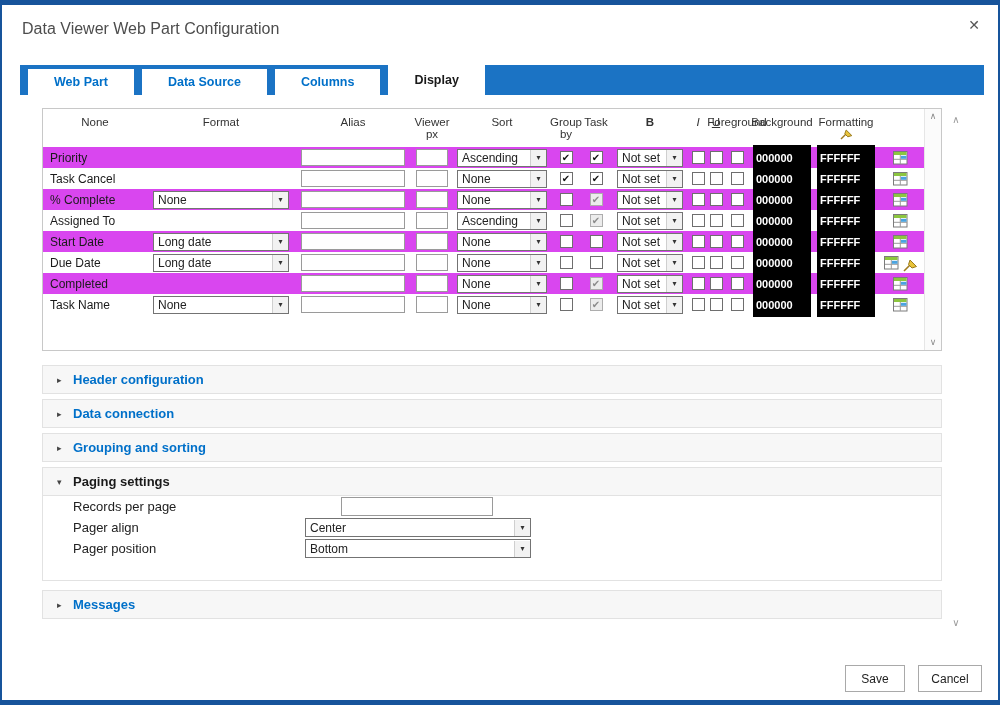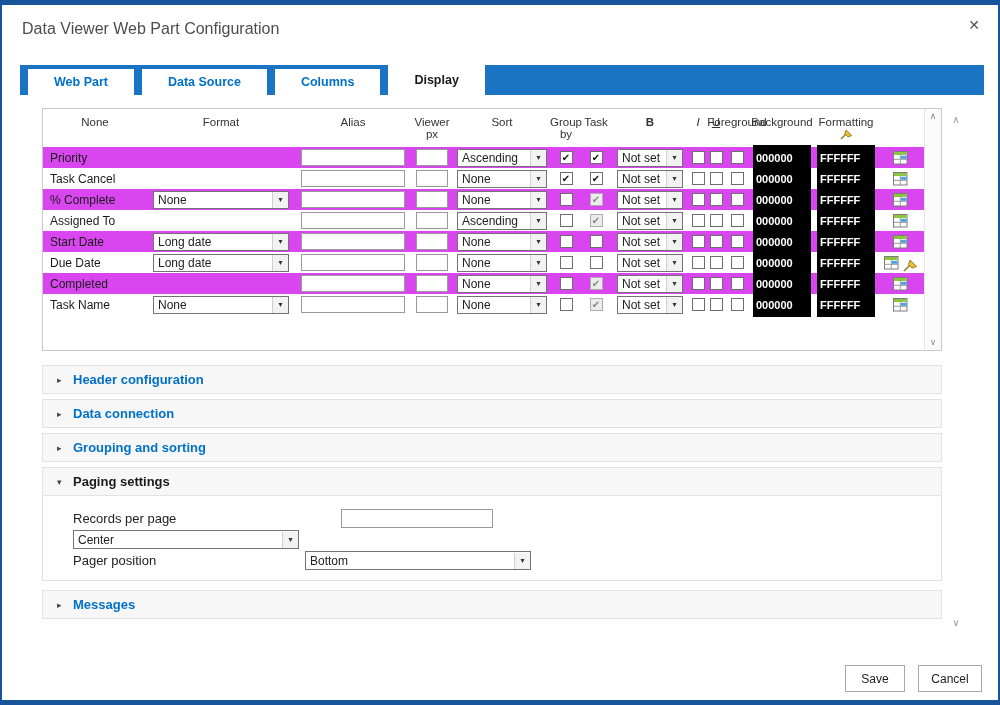--- a/index.html
+++ b/index.html
@@ -69,21 +69,21 @@
 
   .section { position:absolute; left:40px; width:900px; height:29px; background:#f7f7f7;
              border:1px solid #e2e2e2; box-sizing:border-box; display:flex; align-items:center; cursor:pointer; }
   .section .s-arrow { margin-left:14px; width:10px; font-size:9px; color:#444; }
   .section .s-label { margin-left:6px; font-size:13px; font-weight:bold; color:var(--link); }
   .section.expanded .s-label { color:#1a1a1a; }
 
   .paging-body { position:absolute; left:40px; top:491px; width:900px; height:85px; background:#fff;
                  border:1px solid #e2e2e2; border-top:none; box-sizing:border-box; }
   .pfield { display:flex; align-items:center; margin-left:30px; height:21px; }
-  .pfield:first-child { margin-top:12px;gap:36px; }
+  .pfield:first-child { margin-top:0;gap:36px; }
   .plabel { width:232px; font-size:13px; color:#222; }
 
   .btn { position:absolute; top:660px; height:27px; background:#fff; border:1px solid #a9a9a9;
          font-size:12px; color:#222; font-family:inherit; cursor:pointer; }
   .btn.save { left:843px; width:60px; }
   .btn.cancel { left:916px; width:64px; }
 </style>
 </head>
 <body>
 
@@ -636,20 +636,21 @@
     <span class="s-arrow">▾</span>
     <span class="s-label">Paging settings</span>
   </div>
 
   <div class="paging-body">
     <div class="pfield">
       <span class="plabel">Records per page</span>
       <input class="txt" style="width: 152px; height: 19px;" value="">
     </div>
     <div class="pfield">
+      <span class="plabel">Pager align</span>
       <span class="sel" style="width:226px;height:19px">
         <span class="sel-t">Center</span>
         <span class="arr">▾</span>
       </span>
     </div>
     <div class="pfield">
       <span class="plabel">Pager position</span>
       <span class="sel" style="width:226px;height:19px">
         <span class="sel-t">Bottom</span>
         <span class="arr">▾</span>

